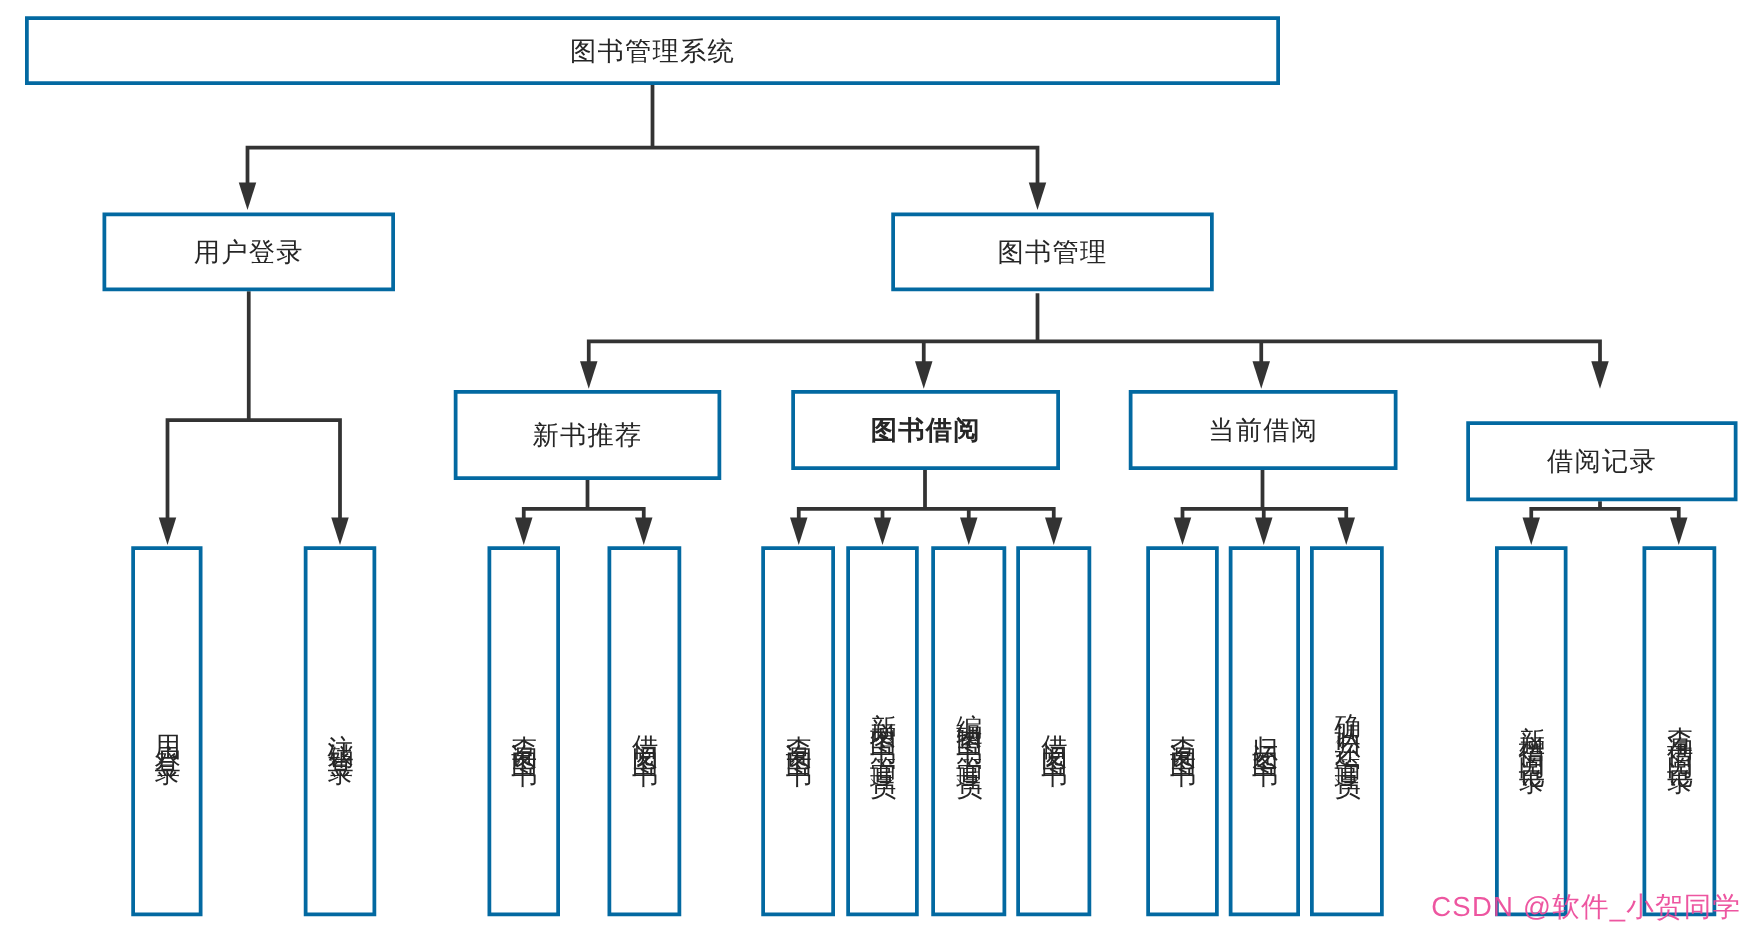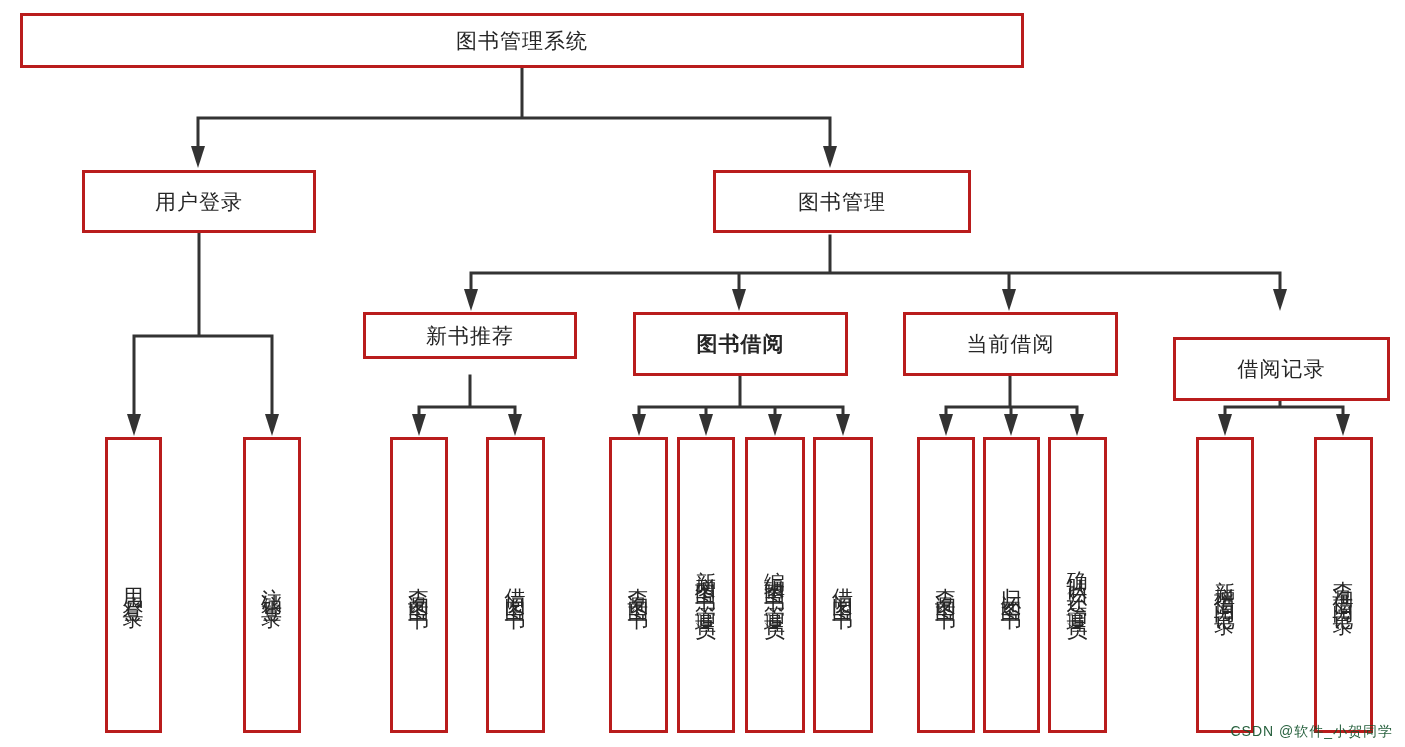--- a/index.html
+++ b/index.html
@@ -1,46 +1,46 @@
 <!DOCTYPE html>
 <html><head>
 <meta charset="utf-8">
 <style>
   html,body{margin:0;padding:0;background:#ffffff;}
   body{font-family:"Liberation Sans","DejaVu Sans",sans-serif;}
   .canvas{position:relative;width:1405px;height:747px;background:#ffffff;overflow:hidden;}
   .connectors{position:absolute;left:0;top:0;width:1405px;height:747px;}
-  .node{position:absolute;box-sizing:border-box;border:3px solid #b91c1c;background:#ffffff;
+  .node{position:absolute;box-sizing:border-box;border:3px solid #0369a1;background:#ffffff;
         display:flex;align-items:center;justify-content:center;color:#262626;}
   .hbox span{font-size:21px;letter-spacing:1px;white-space:nowrap;}
   .vbox span{writing-mode:vertical-rl;font-size:21px;letter-spacing:7px;line-height:1;white-space:nowrap;}
   
   .root{left:20px;top:13px;width:1004px;height:55px;}
   .l2-user-login{left:82px;top:170px;width:234px;height:63px;}
   .l2-book-mgmt{left:713px;top:170px;width:258px;height:63px;}
-  .l3-new-book{left:363px;top:312px;width:214px;height:47px;}
+  .l3-new-book{left:363px;top:312px;width:214px;height:72px;}
   .l3-book-borrow{left:633px;top:312px;width:215px;height:64px;font-weight:bold;}
   .l3-current-borrow{left:903px;top:312px;width:215px;height:64px;}
   .l3-borrow-records{left:1173px;top:312px;width:217px;height:64px;margin-top:25px;}
   
   .vbox{top:437px;height:296px;}
   .v-login{left:105px;width:57px;}
   .v-logout{left:243px;width:58px;}
   .v-nb-query{left:390px;width:58px;}
   .v-nb-borrow{left:486px;width:59px;}
   .v-bb-query{left:609px;width:59px;}
   .v-bb-add{left:677px;width:58px;}
   .v-bb-edit{left:745px;width:60px;}
   .v-bb-borrow{left:813px;width:60px;}
   .v-cb-query{left:917px;width:58px;}
   .v-cb-return{left:983px;width:57px;}
   .v-cb-confirm{left:1048px;width:59px;}
   .v-br-add{left:1196px;width:58px;}
   .v-br-query{left:1314px;width:59px;}
-  .watermark{position:absolute;right:12px;bottom:6px;font-size:14px;color:#14532d;
+  .watermark{position:absolute;right:12px;bottom:6px;font-size:22px;color:#ec4899;
              opacity:0.92;z-index:10;letter-spacing:1px;white-space:nowrap;}
 </style>
 </head>
 <body>
 
 <div class="canvas">
 
   <svg class="connectors" viewBox="0 0 1405 747" xmlns="http://www.w3.org/2000/svg">
     <g stroke="#333333" stroke-width="3" fill="none" stroke-linecap="square">
       <path d="M522 68 V118 M198 118 H830 M198 118 V147 M830 118 V147"></path>

